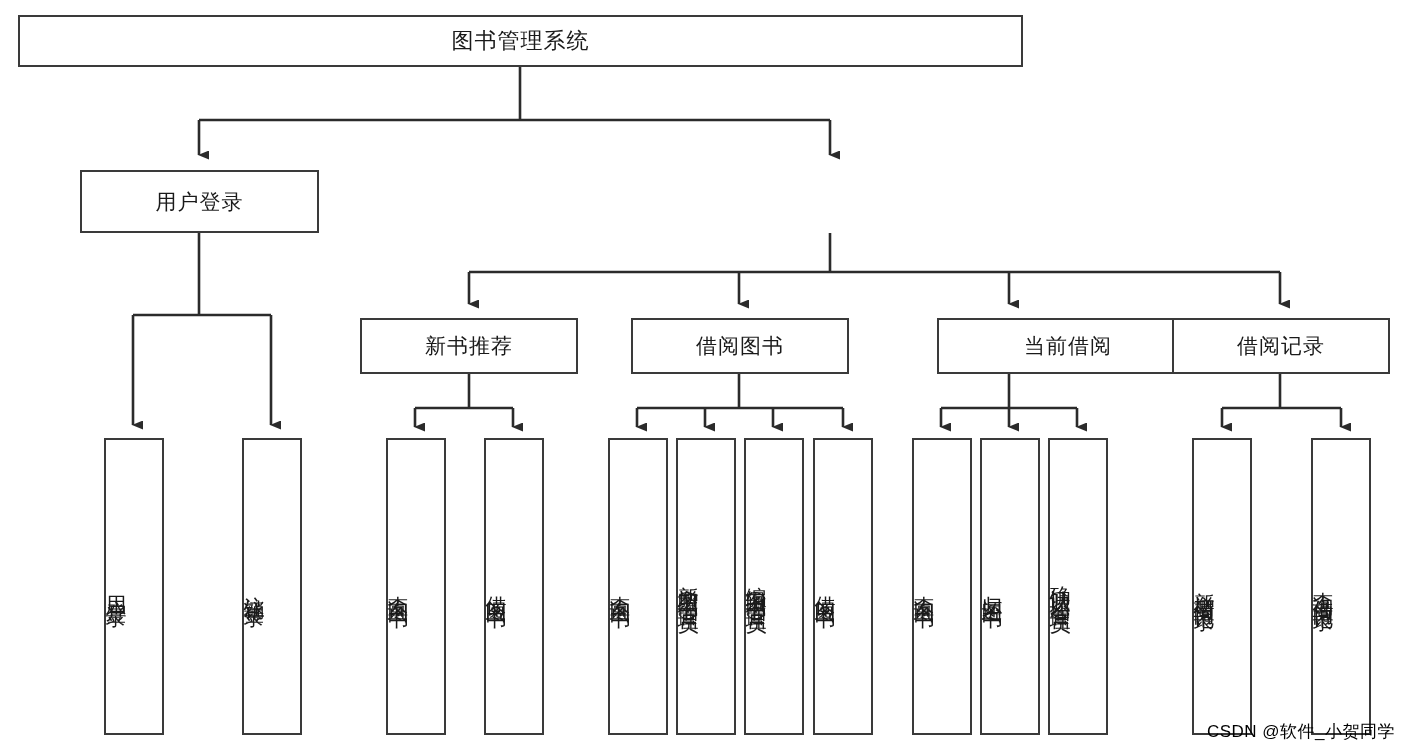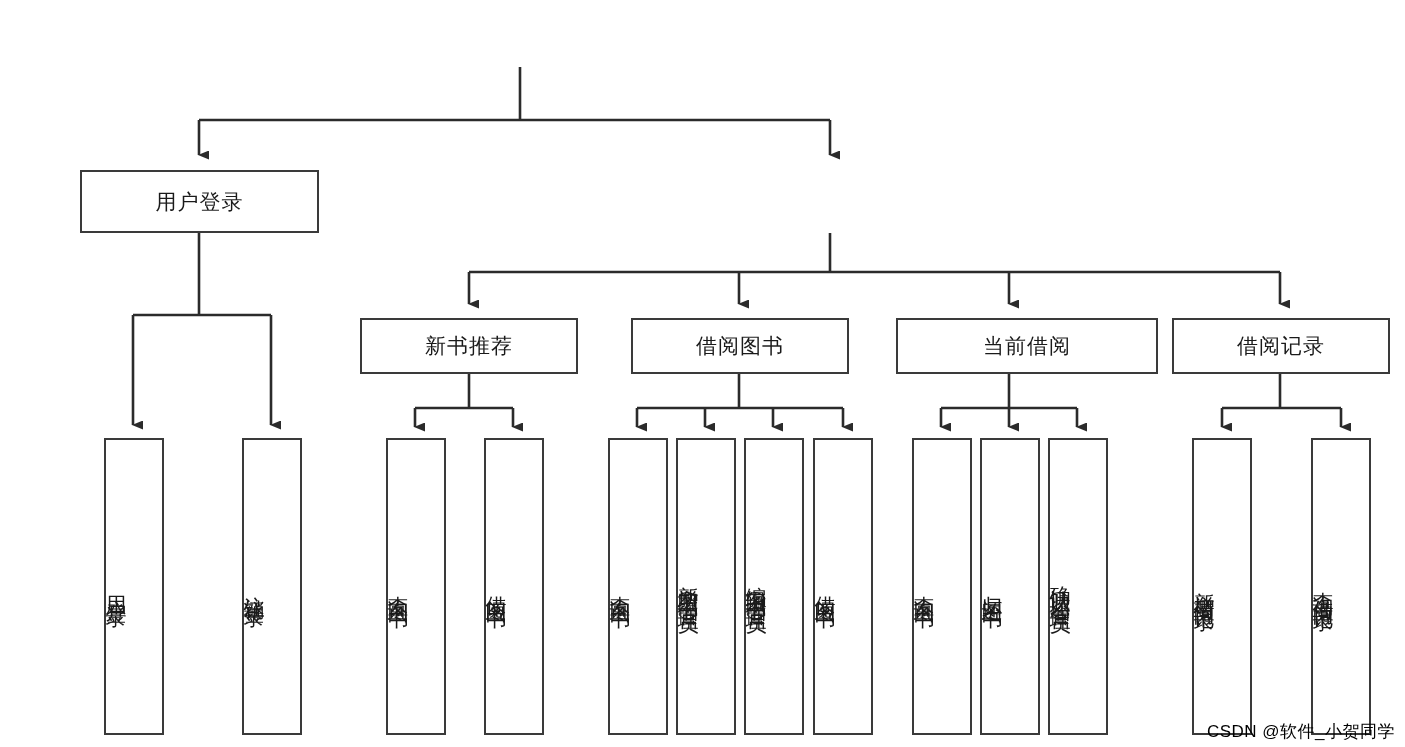--- a/index.html
+++ b/index.html
@@ -113,32 +113,35 @@
       <path d="M1009,408 L1009,427" marker-end="url(#ar)"></path>
       <path d="M1077,408 L1077,427" marker-end="url(#ar)"></path>
 
       <path d="M1280,374 L1280,408"></path>
       <path d="M1222,408 L1341,408"></path>
       <path d="M1222,408 L1222,427" marker-end="url(#ar)"></path>
       <path d="M1341,408 L1341,427" marker-end="url(#ar)"></path>
     </g>
   </svg>
 
+  <div class="node root" style="left:18px;top:15px;width:1005px;height:52px;">
+    <span>图书管理系统</span>
+  </div>
 
   <div class="node h" style="left:80px;top:170px;width:239px;height:63px;">
     <span>用户登录</span>
   </div>
 
   <div class="node h" style="left:360px;top:318px;width:218px;height:56px;">
     <span>新书推荐</span>
   </div>
   <div class="node h" style="left:631px;top:318px;width:218px;height:56px;">
     <span>借阅图书</span>
   </div>
-  <div class="node h" style="left:896px;top:318px;width:262px;height:56px;text-align:center;">
+  <div class="node h" style="left:937px;top:318px;width:262px;height:56px;text-align:center;">
     <span>当前借阅</span>
   </div>
   <div class="node h" style="left:1172px;top:318px;width:218px;height:56px;">
     <span>借阅记录</span>
   </div>
 
   <div class="node v mid" style="left:104px;top:438px;width:60px;height:297px;">
     <span class="vtext">用户登录</span>
   </div>
   <div class="node v mid" style="left:242px;top:438px;width:60px;height:297px;">

